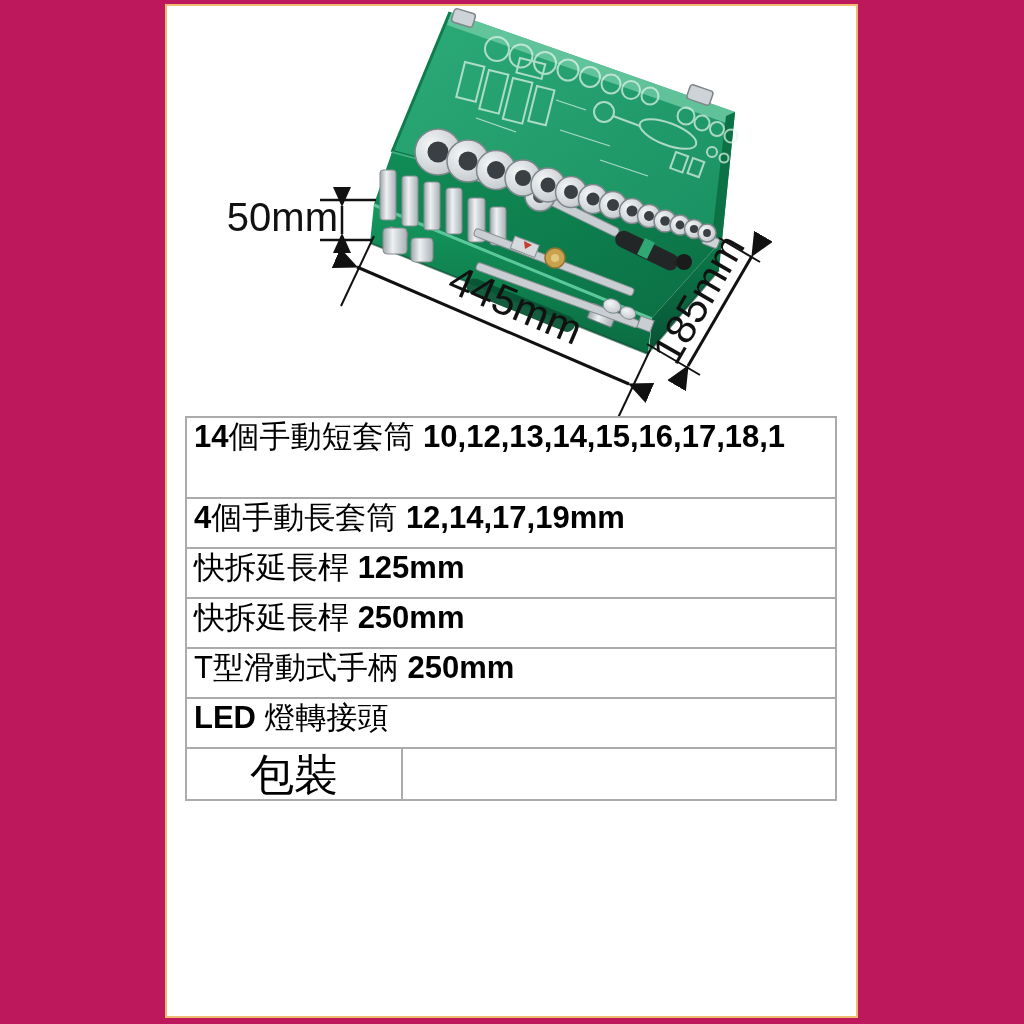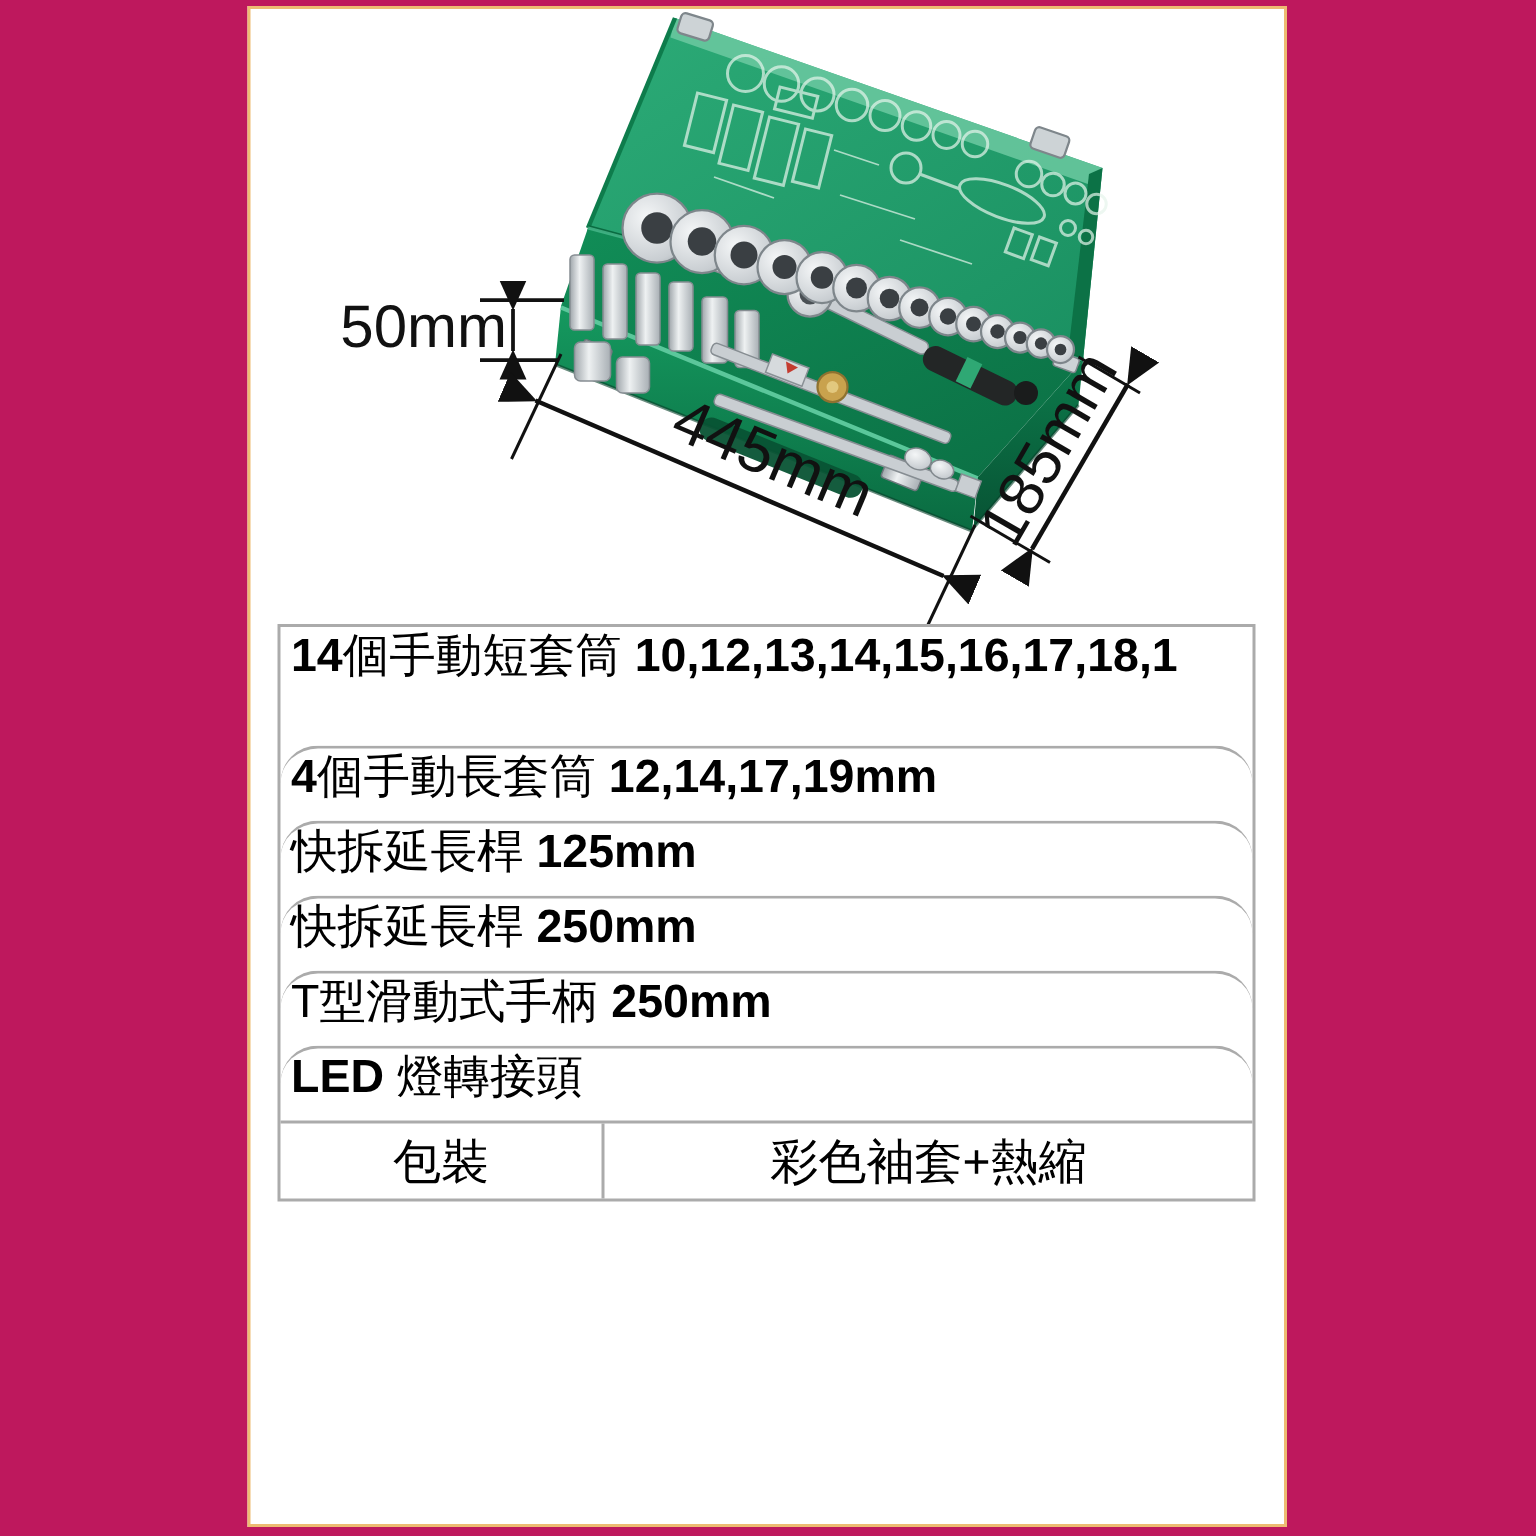--- a/index.html
+++ b/index.html
@@ -6,26 +6,26 @@
   body{font-family:"Liberation Sans", sans-serif;}
   .canvas{position:relative;width:1024px;height:1024px;background:#be185d;overflow:hidden;}
   .frame{position:absolute;left:165px;top:4px;width:693px;height:1014px;
          border:2px solid #edbb72;box-sizing:border-box;background:#ffffff;}
   svg.photo{position:absolute;left:0;top:0;width:1024px;height:1024px;}
   
   .spec-table{position:absolute;left:185px;top:416px;width:652px;
       border:2px solid #ababab;box-sizing:border-box;background:#fff;
       color:#000;font-size:31px;line-height:37px;}
   .trow{border-top:2px solid #ababab;height:50px;display:flex;flex-direction:column;
-      justify-content:space-between;padding:0 7px;box-sizing:border-box;overflow:hidden;border-radius:28px;}
+      justify-content:space-between;padding:0 7px;box-sizing:border-box;overflow:hidden;}
   .trow:first-child{border-top:none;height:79px;}
   .tline{white-space:nowrap;}
   .seg{font-weight:400;}
   .seg.bold{font-weight:700;}
-  .tfoot{border-top:2px solid #ababab;height:52px;display:flex;box-sizing:border-box;font-size:32px;}
+  .tfoot{border-top:2px solid #ababab;height:52px;display:flex;box-sizing:border-box;font-size:44px;}
   .tf1{width:216px;border-right:2px solid #ababab;display:flex;align-items:center;
       justify-content:center;box-sizing:border-box;}
   .tf2{flex:1;display:flex;align-items:center;justify-content:center;}
   .dim-text{font-family:"Liberation Sans", sans-serif;fill:#111;}
 </style>
 </head>
 <body>
 
 <div class="canvas">
 
@@ -250,17 +250,16 @@
         </div>
         <div class="trow">
           <div class="tline"><span class="seg">T型滑動式手柄 </span><span class="seg bold">250mm</span></div>
         </div>
         <div class="trow">
           <div class="tline"><span class="seg bold">LED</span><span class="seg"> 燈轉接頭</span></div>
         </div>
       </div>
     <div class="tfoot">
       <div class="tf1">包裝</div>
-      <div class="tf2">彩色袖套+熱縮</div>
     </div>
   </div>
 
 </div>
 
 </body></html>

